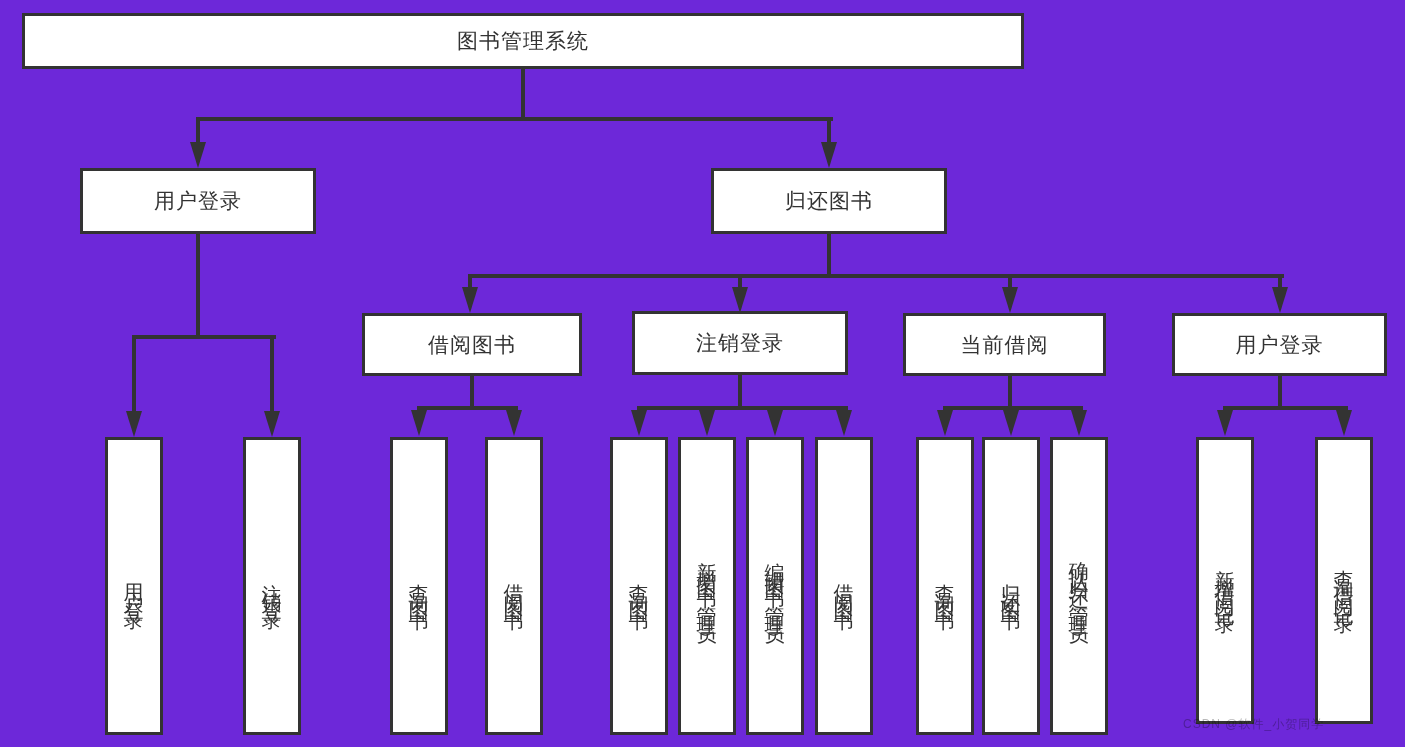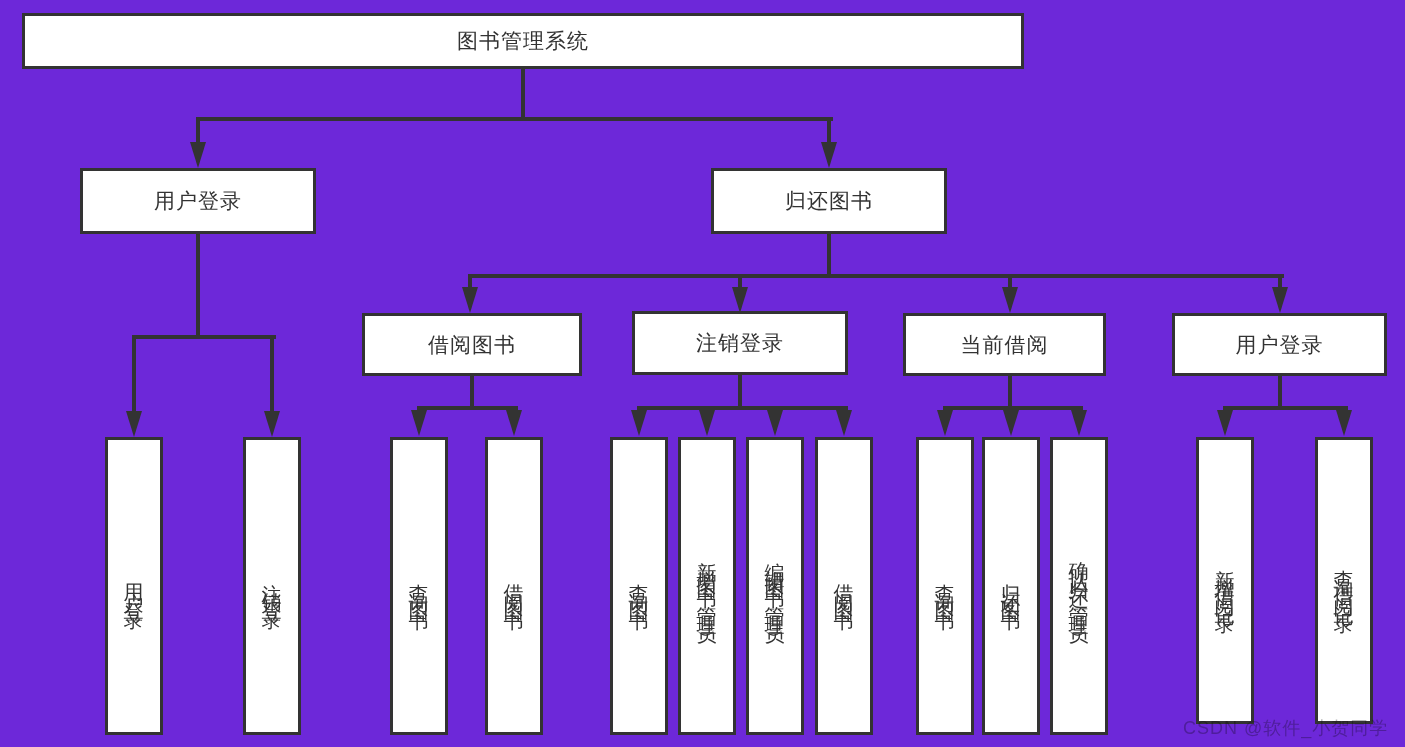--- a/index.html
+++ b/index.html
@@ -17,21 +17,21 @@
     font-size:20px;letter-spacing:9px;line-height:1;
   }
   .line{position:absolute;background:#333333;}
   .arrow{
     position:absolute;width:0;height:0;
     border-left:8px solid transparent;border-right:8px solid transparent;
     border-top:26px solid #333333;
   }
   .watermark{
     position:absolute;left:1183px;top:716px;width:215px;
-    font-size:18px;color:#b9b9b9;letter-spacing:1px;white-space:nowrap;
+    font-size:12px;color:#b9b9b9;letter-spacing:1px;white-space:nowrap;
     mix-blend-mode:multiply;
   }
 </style>
 </head>
 <body>
 
 <div class="canvas">
 
   <div class="box h" style="left:22px;top:13px;width:1002px;height:56px">图书管理系统</div>
 

